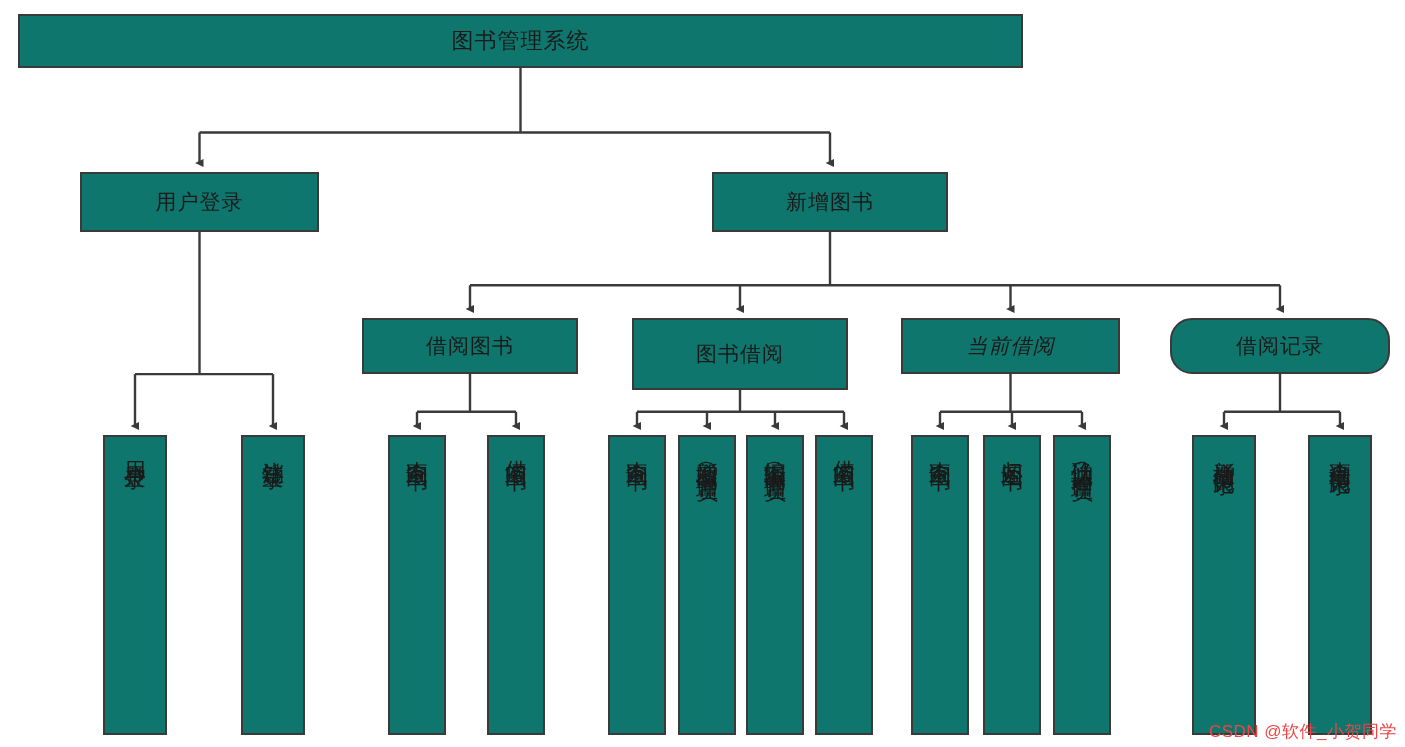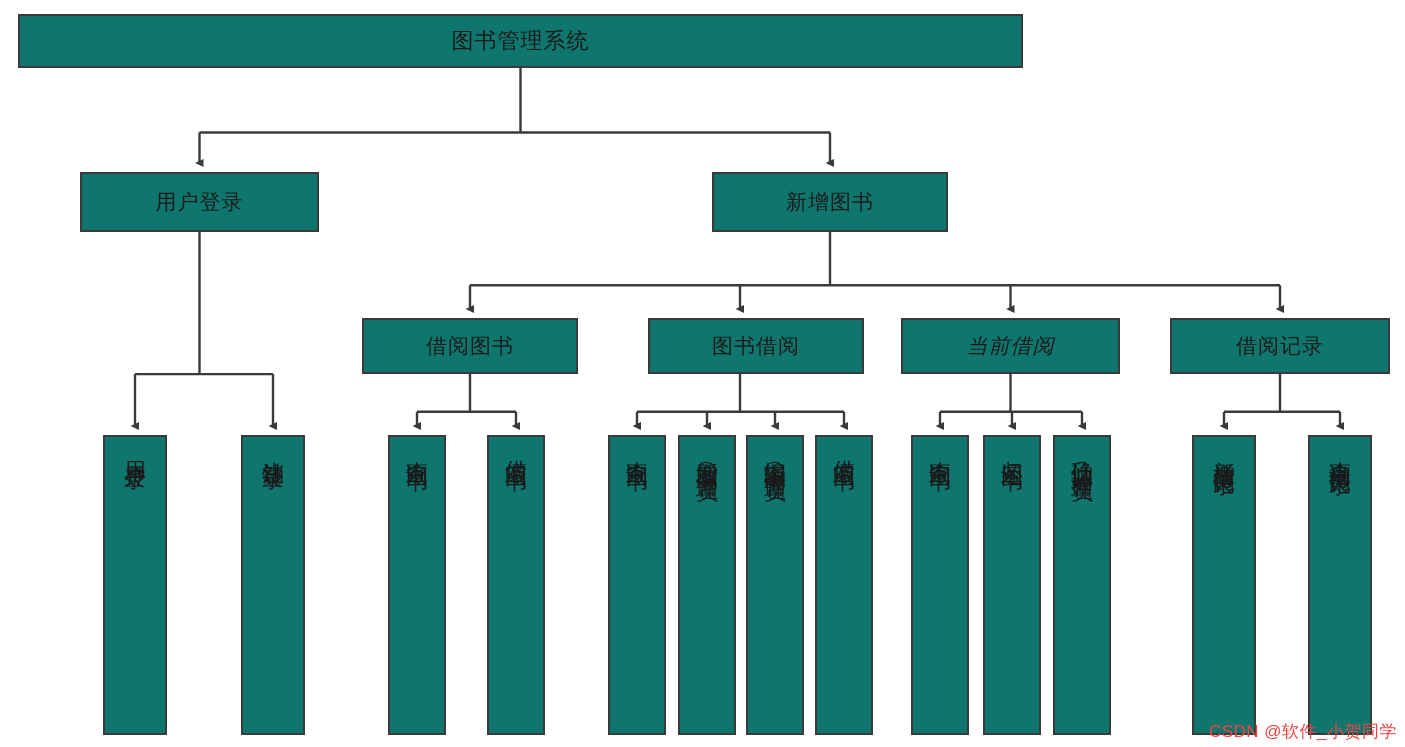--- a/index.html
+++ b/index.html
@@ -130,27 +130,27 @@
   <div class="node horiz" id="n-user-login" style="left: 80px; top: 172px; width: 239px; height: 60px;">
     <span class="node-label">用户登录</span>
   </div>
   <div class="node horiz" id="n-book-manage" style="left: 712px; top: 172px; width: 236px; height: 60px;">
     <span class="node-label">新增图书</span>
   </div>
 
   <div class="node horiz" id="n-new-book-rec" style="left: 362px; top: 318px; width: 216px; height: 56px;">
     <span class="node-label">借阅图书</span>
   </div>
-  <div class="node horiz" id="n-book-borrow" style="left: 648px; top: 318px; width: 216px; height: 56px;">
+  <div class="node horiz" id="n-book-borrow" style="left: 632px; top: 318px; width: 216px; height: 72px;">
     <span class="node-label">图书借阅</span>
   </div>
   <div class="node horiz" id="n-current-borrow" style="left: 901px; top: 318px; width: 219px; height: 56px; font-style: italic;">
     <span class="node-label">当前借阅</span>
   </div>
-  <div class="node horiz" id="n-borrow-record" style="left: 1170px; top: 318px; width: 220px; height: 56px;">
+  <div class="node horiz" id="n-borrow-record" style="left: 1170px; top: 318px; width: 220px; height: 56px; border-radius: 22px;">
     <span class="node-label">借阅记录</span>
   </div>
 
   <div class="node vert" id="n-leaf-user-login" style="left: 103px; top: 435px; width: 64px; height: 300px;">
     <span class="node-label">用户登录</span>
   </div>
   <div class="node vert" id="n-leaf-user-logout" style="left: 241px; top: 435px; width: 64px; height: 300px;">
     <span class="node-label">注销登录</span>
   </div>
   <div class="node vert" id="n-leaf-rec-query" style="left: 388px; top: 435px; width: 58px; height: 300px;">

